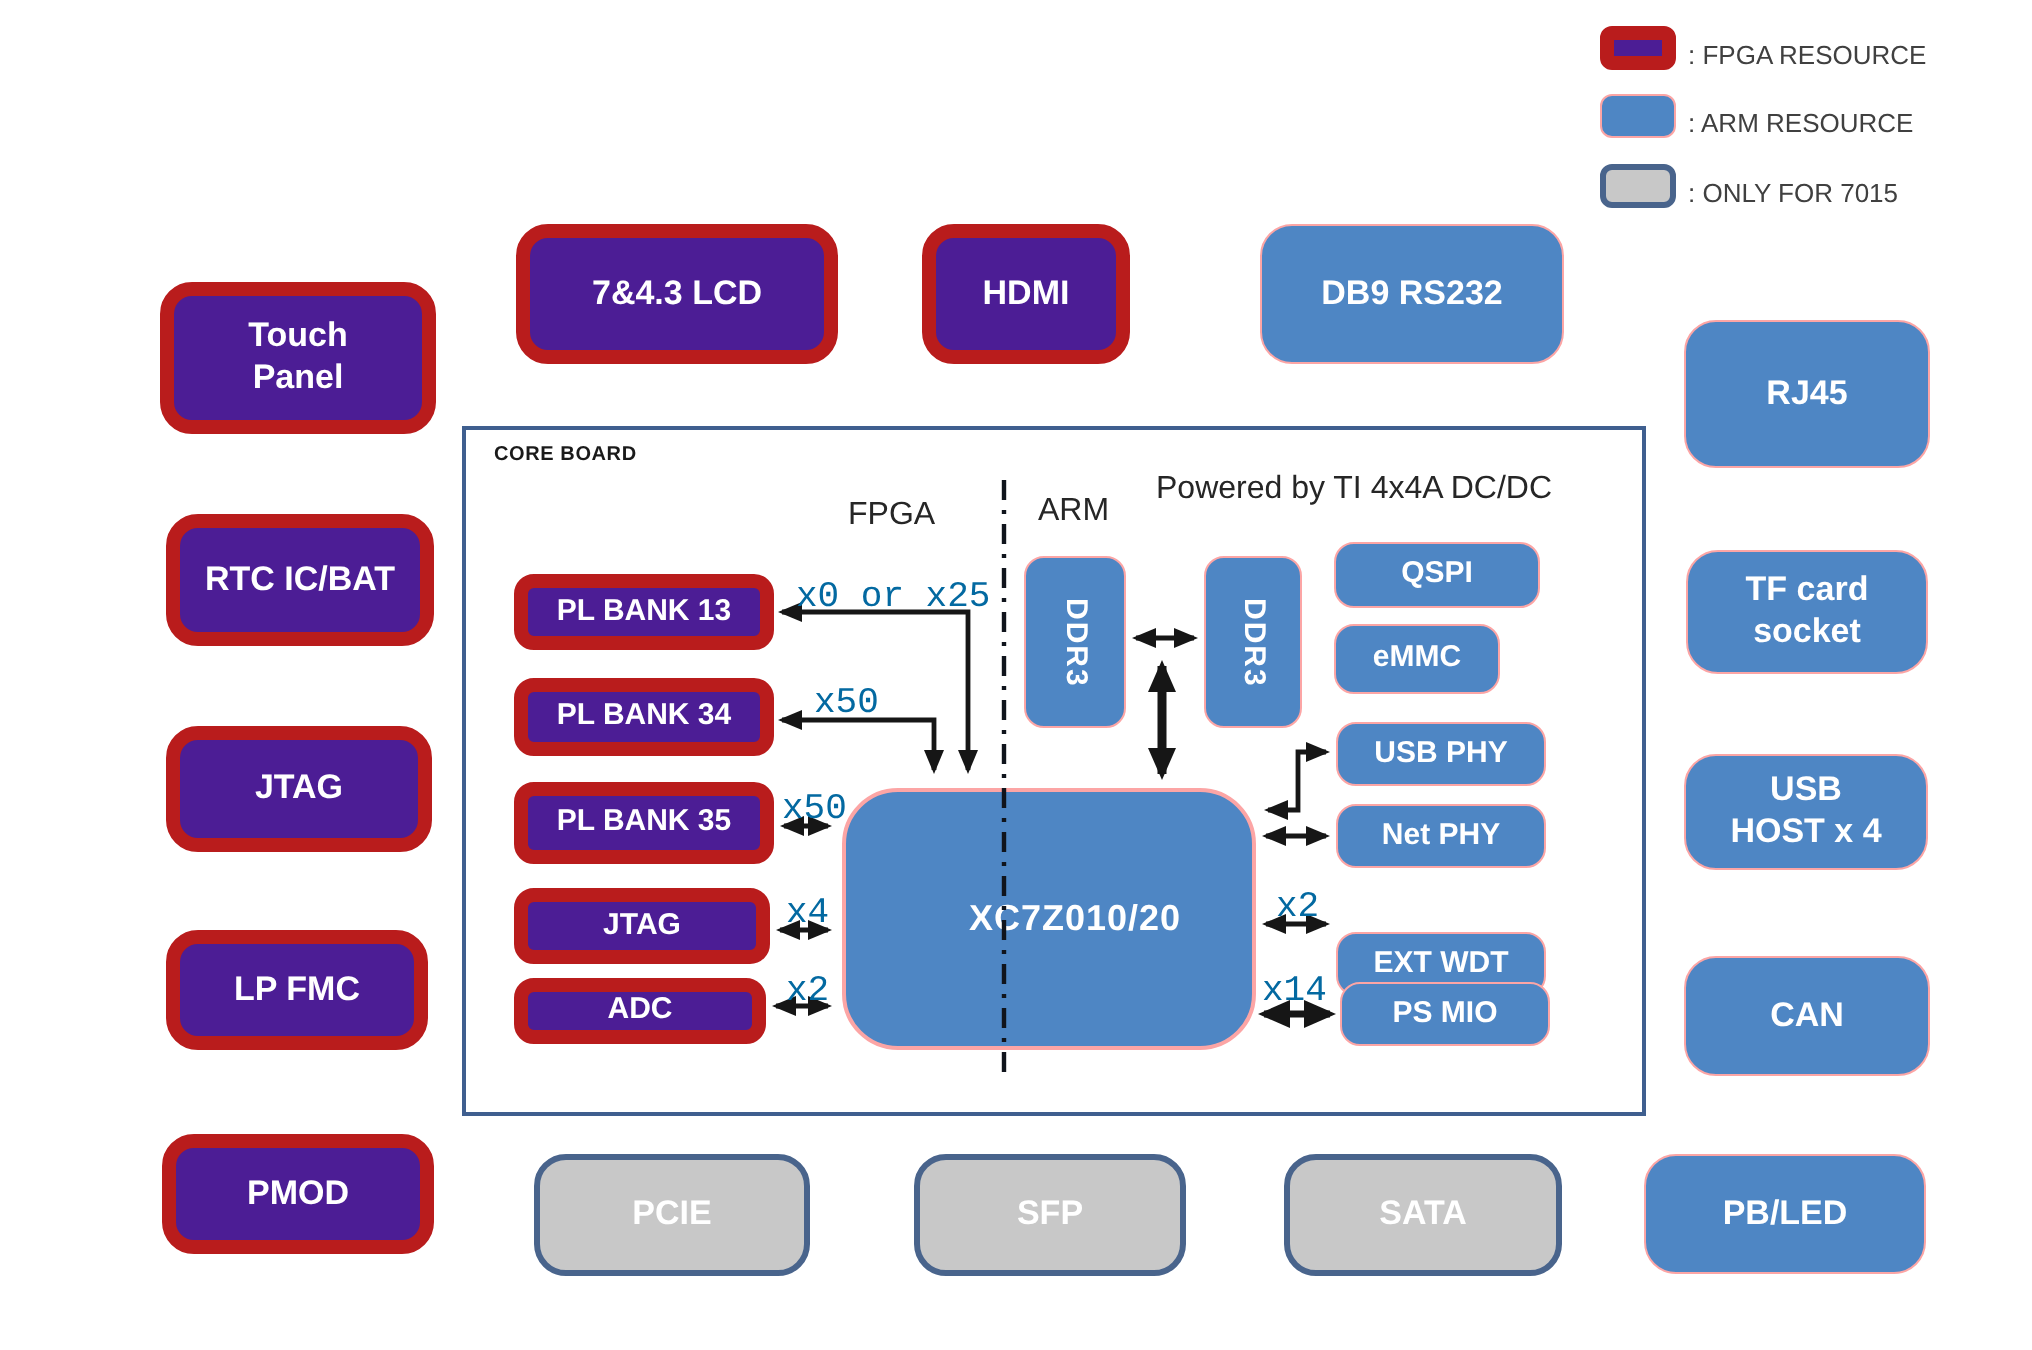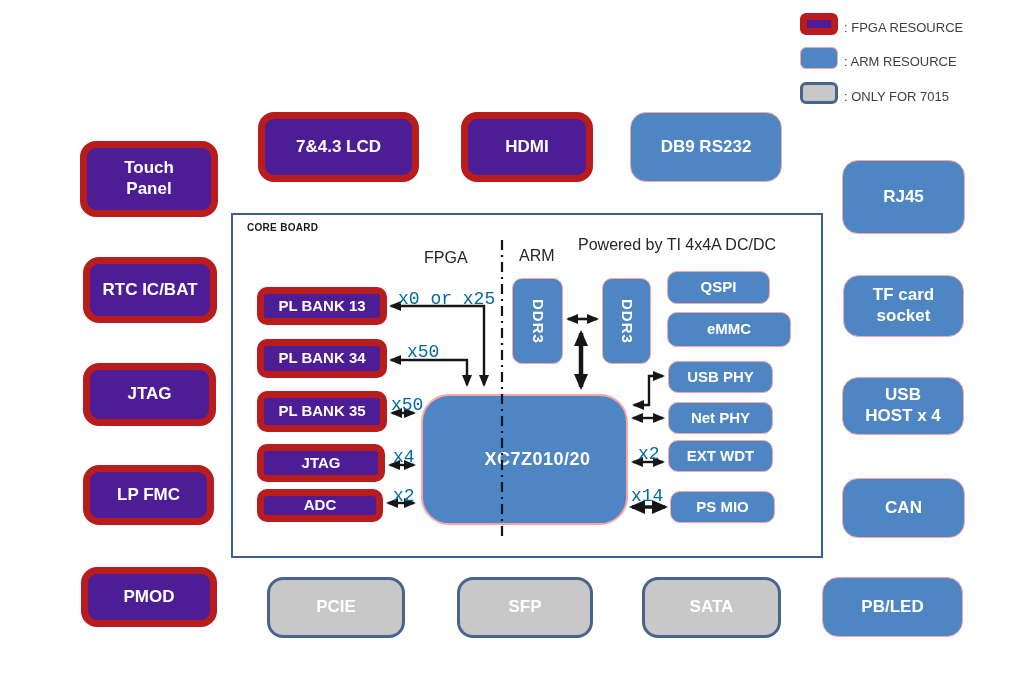--- a/index.html
+++ b/index.html
@@ -58,21 +58,21 @@
   </div>
 
   <div class="block green outer" style="left:80px;top:141px;width:138px;height:76px">Touch
 Panel</div>
   <div class="block green outer" style="left:83px;top:257px;width:134px;height:66px">RTC IC/BAT</div>
   <div class="block green outer" style="left:83px;top:363px;width:133px;height:63px">JTAG</div>
   <div class="block green outer" style="left:83px;top:465px;width:131px;height:60px">LP FMC</div>
   <div class="block green outer" style="left:81px;top:567px;width:136px;height:60px">PMOD</div>
 
   <div class="block green outer" style="left:258px;top:112px;width:161px;height:70px">7&amp;4.3 LCD</div>
-  <div class="block green outer" style="left:461px;top:112px;width:132px;height:70px">HDMI</div>
+  <div class="block green outer" style="left:461px;top:112px;width:104px;height:70px">HDMI</div>
   <div class="block blue outer" style="left:630px;top:112px;width:152px;height:70px">DB9 RS232</div>
 
   <div class="block blue outer" style="left:842px;top:160px;width:123px;height:74px">RJ45</div>
   <div class="block blue outer" style="left:843px;top:275px;width:121px;height:62px">TF card
 socket</div>
   <div class="block blue outer" style="left:842px;top:377px;width:122px;height:58px">USB
 HOST x 4</div>
   <div class="block blue outer" style="left:842px;top:478px;width:123px;height:60px">CAN</div>
   <div class="block blue outer" style="left:822px;top:577px;width:141px;height:60px">PB/LED</div>
 
@@ -91,24 +91,24 @@
   <div class="block green inner" style="left:257px;top:391px;width:130px;height:41px">PL BANK 35</div>
   <div class="block green inner" style="left:257px;top:444px;width:128px;height:38px">JTAG</div>
   <div class="block green inner" style="left:257px;top:489px;width:126px;height:33px">ADC</div>
 
   <div class="block blue chip" style="left:421px;top:394px;width:207px;height:131px;border-width:2px">XC7Z010/20</div>
 
   <div class="block blue inner vert" style="left:512px;top:278px;width:51px;height:86px">DDR3</div>
   <div class="block blue inner vert" style="left:602px;top:278px;width:49px;height:86px">DDR3</div>
 
   <div class="block blue inner" style="left:667px;top:271px;width:103px;height:33px">QSPI</div>
-  <div class="block blue inner" style="left:667px;top:312px;width:124px;height:35px">eMMC</div>
+  <div class="block blue inner" style="left:667px;top:312px;width:83px;height:35px">eMMC</div>
   <div class="block blue inner" style="left:668px;top:361px;width:105px;height:32px">USB PHY</div>
   <div class="block blue inner" style="left:668px;top:402px;width:105px;height:32px">Net PHY</div>
-  <div class="block blue inner" style="left:668px;top:440px;width:105px;height:32px">EXT WDT</div>
+  <div class="block blue inner" style="left:668px;top:466px;width:105px;height:32px">EXT WDT</div>
   <div class="block blue inner" style="left:670px;top:491px;width:105px;height:32px">PS MIO</div>
 
   <span class="buslabel" style="left:398px;top:289px">x0 or x25</span>
   <span class="buslabel" style="left:407px;top:342px">x50</span>
   <span class="buslabel" style="left:391px;top:395px">x50</span>
   <span class="buslabel" style="left:393px;top:447px">x4</span>
   <span class="buslabel" style="left:393px;top:486px">x2</span>
   <span class="buslabel" style="left:638px;top:444px">x2</span>
   <span class="buslabel" style="left:631px;top:486px">x14</span>
 

